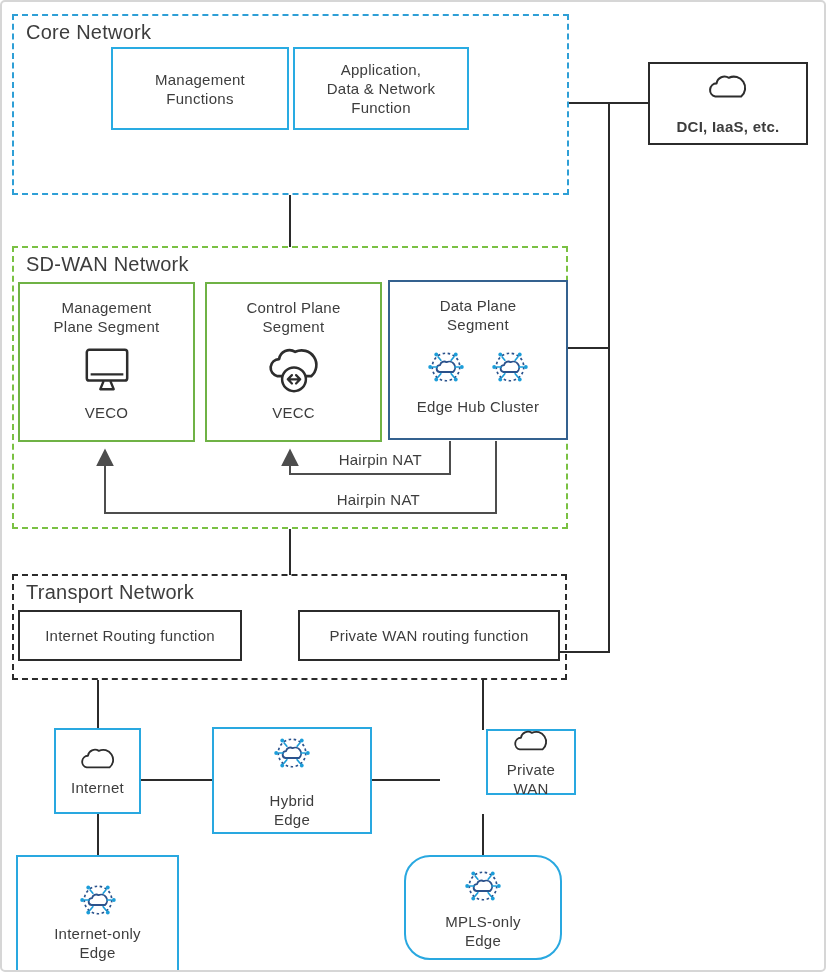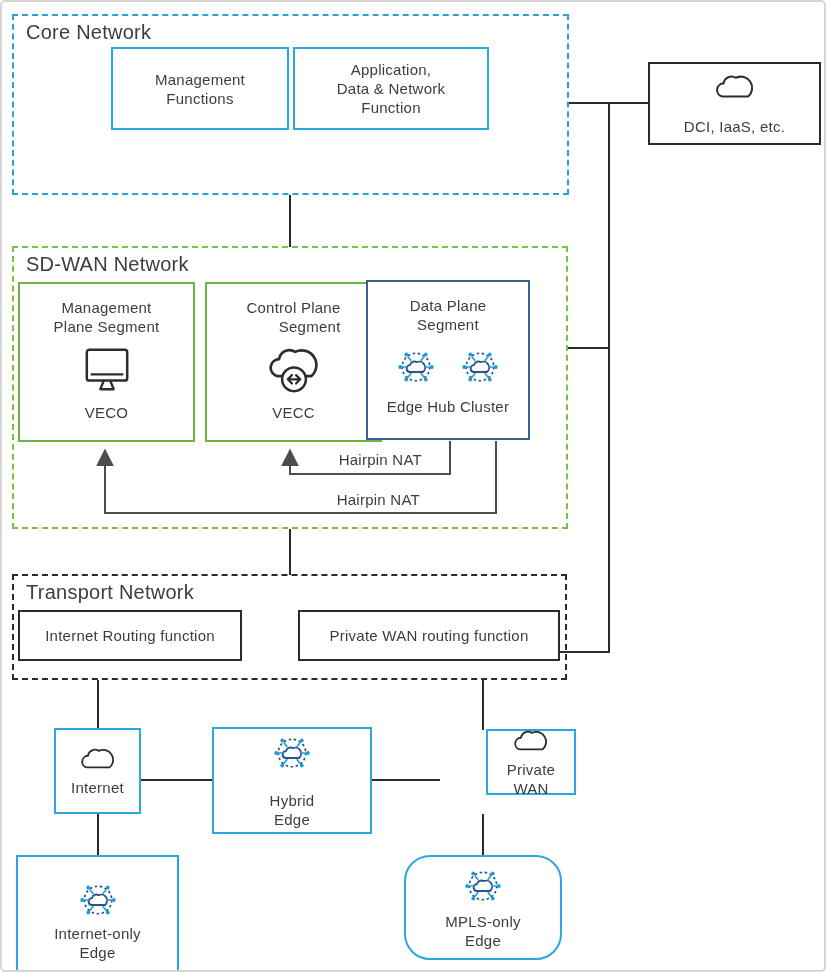--- a/index.html
+++ b/index.html
@@ -18,29 +18,29 @@
   .arrow-wire{stroke:var(--arrow,#4d4d4d);stroke-width:2;fill:none;}
   .node{
     position:absolute;box-sizing:border-box;background:#ffffff;z-index:2;
     display:flex;flex-direction:column;align-items:center;justify-content:center;
     text-align:center;font-size:15px;line-height:19px;letter-spacing:.25px;
   }
   .multiline{white-space:pre-line;}
   
   #box-mgmt-fn,#box-app-fn,#box-core-routing{border:2px solid var(--core-box-border,#29abe2);}
   #box-mgmt-fn{left:109px;top:45px;width:178px;height:83px;}
-  #box-app-fn{left:291px;top:45px;width:196px;height:83px;}
+  #box-app-fn{left:291px;top:45px;width:176px;height:83px;}
   #box-core-routing{left:109px;top:136px;width:358px;height:50px;}
   
-  #box-dci{left:646px;top:60px;width:173px;height:83px;border:2px solid var(--connector,#2b2b2b);gap:14px;}
+  #box-dci{left:646px;top:60px;width:160px;height:83px;border:2px solid var(--connector,#2b2b2b);gap:14px;font-weight:bold;}
   
   .segment{justify-content:flex-start;padding-top:14px;}
   #seg-mgmt{left:16px;top:280px;width:177px;height:160px;border:2px solid var(--segment-green-border,#6fb245);}
-  #seg-ctrl{left:203px;top:280px;width:177px;height:160px;border:2px solid var(--segment-green-border,#6fb245);text-align:right;}
-  #seg-data{left:364px;top:278px;width:164px;height:160px;border:2px solid var(--segment-navy-border,#34618f);}
+  #seg-ctrl{left:203px;top:280px;width:177px;height:160px;border:2px solid var(--segment-green-border,#6fb245);}
+  #seg-data{left:386px;top:278px;width:180px;height:160px;border:2px solid var(--segment-navy-border,#34618f);}
   .segment .seg-icon{margin-top:9px;}
   .segment .seg-caption{margin-top:8px;}
   #seg-data .icon-row{display:flex;gap:24px;margin-top:13px;}
   #seg-data .seg-caption{margin-top:10px;}
   
   #box-inet-routing,#box-pwan-routing{border:2px solid var(--connector,#2b2b2b);}
   #box-inet-routing{left:16px;top:608px;width:224px;height:51px;}
   #box-pwan-routing{left:296px;top:608px;width:262px;height:51px;}
   
   .access{border:2px solid var(--access-box-border,#29a8e0);gap:5px;}

